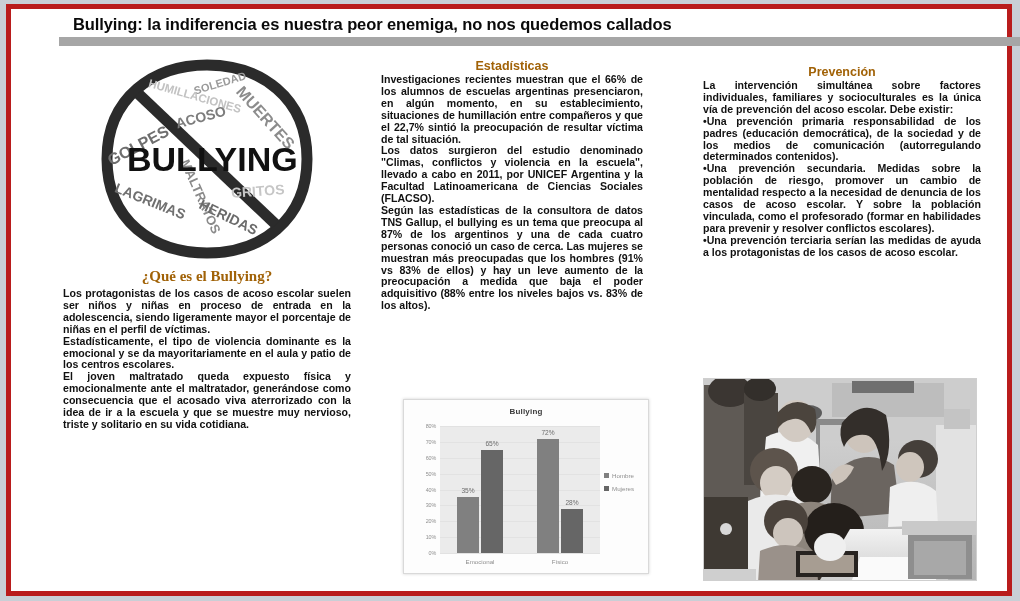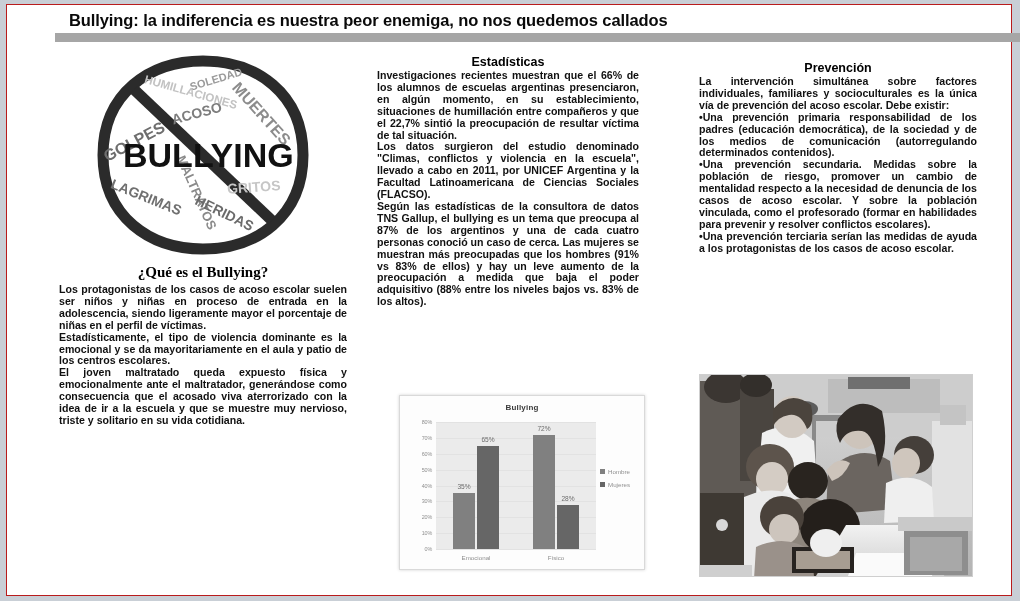--- a/index.html
+++ b/index.html
@@ -7,21 +7,21 @@
     width:1020px;height:601px;
     background:#c9cfd6;
     font-family:"Liberation Sans", sans-serif;
     overflow:hidden;
   }
   #poster{
     position:absolute;left:6px;top:4px;
     width:1006px;height:592px;
     background:#ffffff;
     box-sizing:border-box;
-    border:1px solid #b91c1c;
+    border:5px solid #b91c1c;
   }
   
   .title-wrap{position:absolute;left:44px;top:6px;width:920px;}
   .title{
     font-size:16.5px;font-weight:bold;color:#0a0a0a;
     letter-spacing:-0.1px;text-align:left;padding-left:18px;
     white-space:nowrap;
   }
   .title-bar{
     margin-top:3px;margin-left:4px;
@@ -30,21 +30,21 @@
   }
   .title-bar-clip{overflow:hidden;width:1110px;}
 
   
   .col{position:absolute;}
   .col-1{left:52px;top:48px;width:288px;}
   .col-2{left:370px;top:50px;width:262px;}
   .col-3{left:692px;top:56px;width:278px;}
 
   .h2{
-    text-align:center;font-weight:bold;font-size:12.5px;color:#000000;
+    text-align:center;font-weight:bold;font-size:12.5px;color:#a16207;
     margin:0 0 1px 0;
   }
   .h2.big{font-size:15px;margin-bottom:3px;font-family:Liberation Serif, serif;}
   p.body{
     margin:0;
     font-size:10.6px;line-height:11.9px;
     text-align:justify;color:#111;
     font-weight:bold;
     -webkit-font-smoothing:none;
   }

